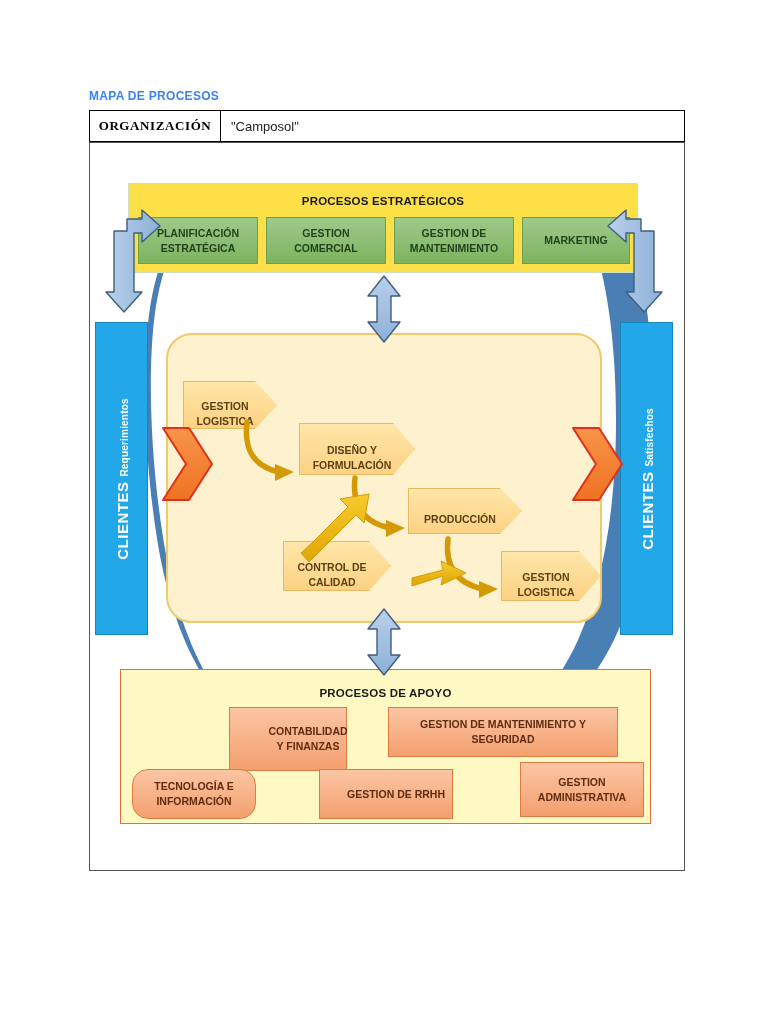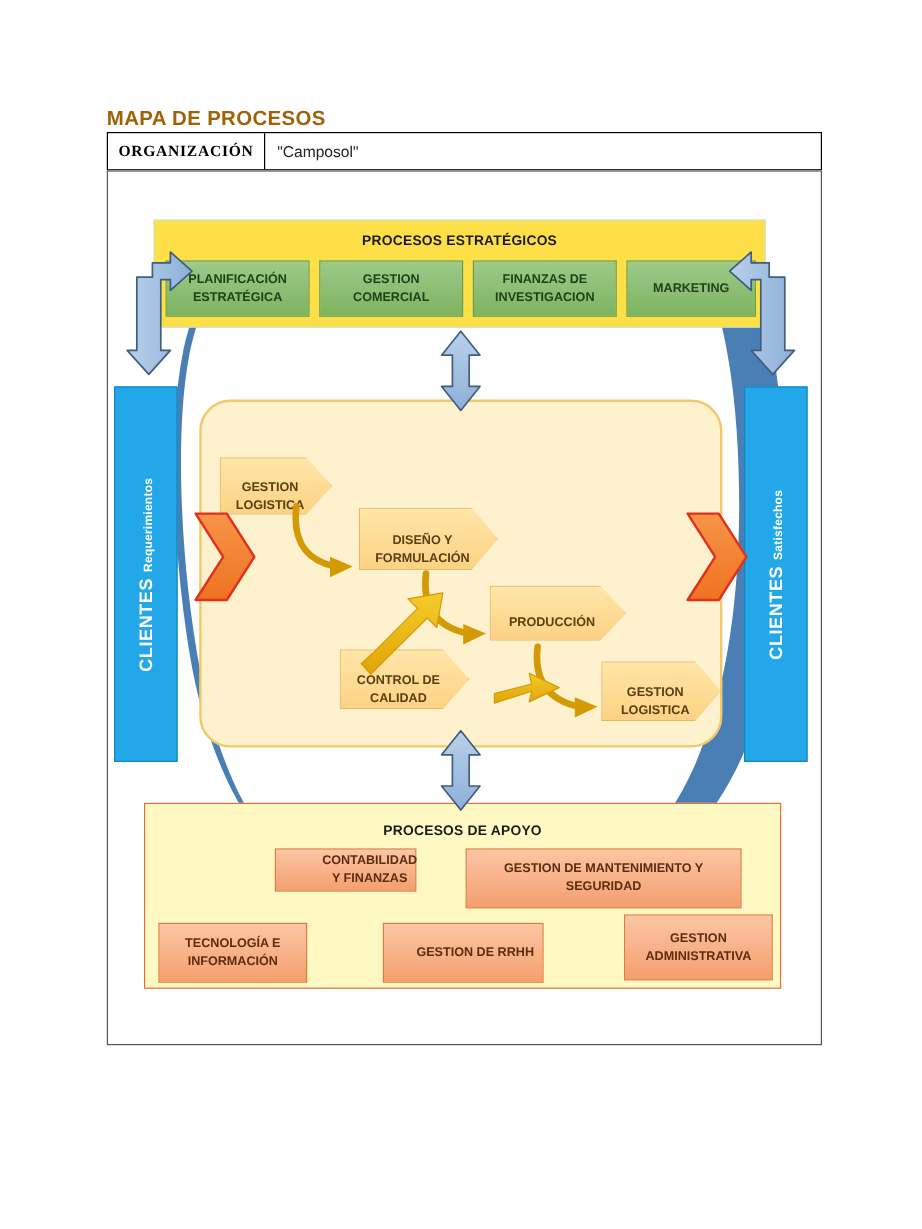--- a/index.html
+++ b/index.html
@@ -2,22 +2,22 @@
 <html><head>
 <meta charset="utf-8">
 <style>
   html,body{margin:0;padding:0;background:#ffffff;}
   body{width:768px;height:1024px;overflow:hidden;
        font-family:"Liberation Sans","DejaVu Sans",sans-serif;}
 
   #page{position:relative;width:768px;height:1024px;}
 
   
-  .map-title{position:absolute;left:89px;top:89px;font-size:17px;font-weight:bold;
-             letter-spacing:.3px;color:#a16207;}
+  .map-title{position:absolute;left:89px;top:89px;font-size:12px;font-weight:bold;
+             letter-spacing:.3px;color:#3b82f6;}
   .org-table{position:absolute;left:89px;top:110px;width:596px;height:32px;
              border:1px solid #000;box-sizing:border-box;display:flex;text-align:right;}
   .org-label{width:131px;box-sizing:border-box;border-right:1px solid #000;
              display:flex;align-items:center;justify-content:center;
              font-weight:bold;font-size:13px;letter-spacing:.6px;color:#000;
              font-family:"Liberation Serif","DejaVu Serif",serif;}
   .org-value{flex:1;display:flex;align-items:center;padding-left:10px;
              font-size:13px;color:#222;}
 
   .frame{position:absolute;left:89px;top:142px;width:596px;height:729px;
@@ -108,21 +108,21 @@
 
   <div class="band strategic">
     <div class="band-title" style="top:11px;">PROCESOS ESTRATÉGICOS</div>
     <div class="strat-box" style="left:9px;top:33px;width:120px;height:47px;">
       <span>PLANIFICACIÓN ESTRATÉGICA</span>
     </div>
     <div class="strat-box" style="left:137px;top:33px;width:120px;height:47px;">
       <span>GESTION COMERCIAL</span>
     </div>
     <div class="strat-box" style="left:265px;top:33px;width:120px;height:47px;">
-      <span>FINANZAS DE INVESTIGACION</span>
+      <span>GESTION DE MANTENIMIENTO</span>
     </div>
     <div class="strat-box" style="left:393px;top:33px;width:108px;height:47px;">
       <span>MARKETING</span>
     </div>
   </div>
 
   <div class="band operative">
     <div class="op-pent" style="left:15px;top:46px;width:94px;height:48px;">
       <span>GESTION LOGISTICA</span>
     </div>
@@ -135,27 +135,27 @@
     <div class="op-pent" style="left:115px;top:206px;width:108px;height:50px;">
       <span>CONTROL DE CALIDAD</span>
     </div>
     <div class="op-pent" style="left:333px;top:216px;width:100px;height:50px;">
       <span>GESTION LOGISTICA</span>
     </div>
   </div>
 
   <div class="band support">
     <div class="band-title" style="top:17px;">PROCESOS DE APOYO</div>
-    <div class="sup-box" style="left:108px;top:37px;width:118px;height:36px;padding-left:44px;">
+    <div class="sup-box" style="left:108px;top:37px;width:118px;height:64px;padding-left:44px;">
       <span>CONTABILIDAD Y FINANZAS</span>
     </div>
     <div class="sup-box" style="left:267px;top:37px;width:230px;height:50px;">
       <span>GESTION DE MANTENIMIENTO Y SEGURIDAD</span>
     </div>
-    <div class="sup-box" style="left:11px;top:99px;width:124px;height:50px;">
+    <div class="sup-box" style="left:11px;top:99px;width:124px;height:50px;border-radius:16px;">
       <span>TECNOLOGÍA E INFORMACIÓN</span>
     </div>
     <div class="sup-box" style="left:198px;top:99px;width:134px;height:50px;padding-left:24px;">
       <span>GESTION DE RRHH</span>
     </div>
     <div class="sup-box" style="left:399px;top:92px;width:124px;height:55px;">
       <span>GESTION ADMINISTRATIVA</span>
     </div>
   </div>
 

